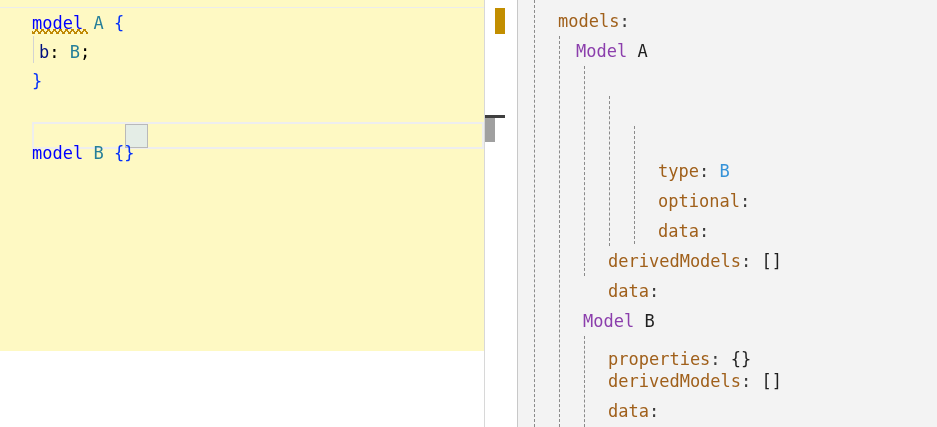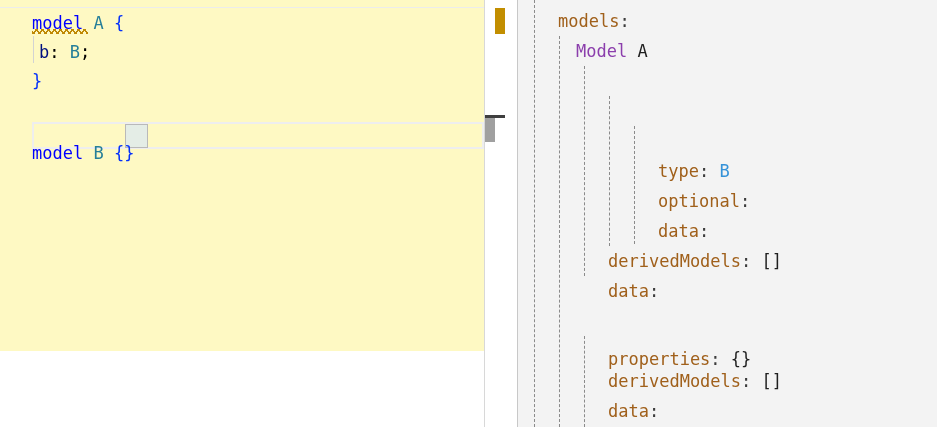--- a/index.html
+++ b/index.html
@@ -108,16 +108,17 @@
 
   <div class="o-line" style="left:40px; top:6px"><span class="o-key">models</span><span class="o-punc">:</span></div>
 
   <div class="o-line" style="left:58px; top:36px"><span class="o-class">Model</span> <span class="o-name">A</span></div>
   <div class="o-line" style="left:140px; top:156px"><span class="o-key">type</span><span class="o-punc">:</span> <span class="o-ref">B</span></div>
   <div class="o-line" style="left:140px; top:186px"><span class="o-key">optional</span><span class="o-punc">:</span></div>
   <div class="o-line" style="left:140px; top:216px"><span class="o-key">data</span><span class="o-punc">:</span></div>
   <div class="o-line" style="left:90px; top:246px"><span class="o-key">derivedModels</span><span class="o-punc">:</span> <span class="o-val">[]</span></div>
   <div class="o-line" style="left:90px; top:276px"><span class="o-key">data</span><span class="o-punc">:</span></div>
 
+  <div class="o-line" style="left:65px; top:306px"><span class="o-class">Model</span> <span class="o-name">B</span></div>
   <div class="o-line" style="left:90px; top:344px"><span class="o-key">properties</span><span class="o-punc">:</span> <span class="o-val">{}</span></div>
   <div class="o-line" style="left:90px; top:366px"><span class="o-key">derivedModels</span><span class="o-punc">:</span> <span class="o-val">[]</span></div>
   <div class="o-line" style="left:90px; top:396px"><span class="o-key">data</span><span class="o-punc">:</span></div>
 </div>
 
 </body></html>

